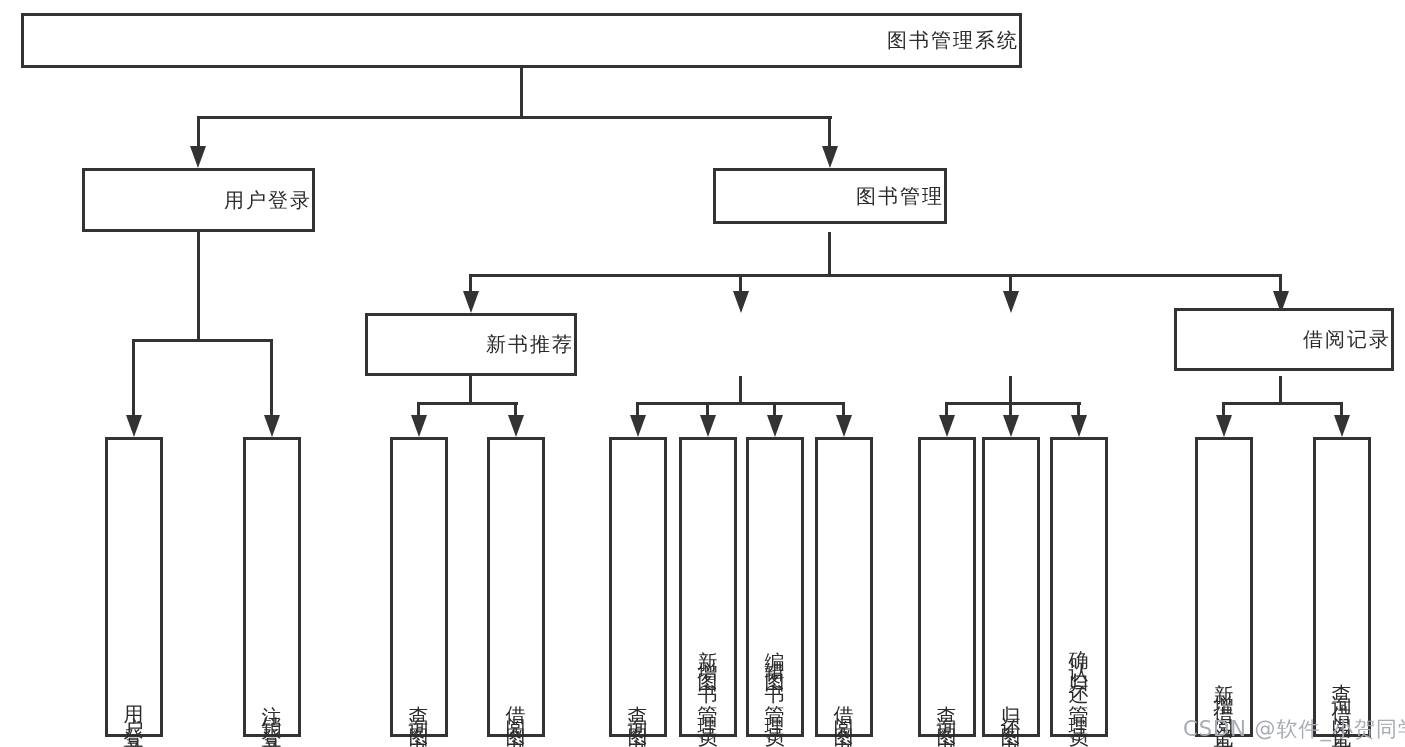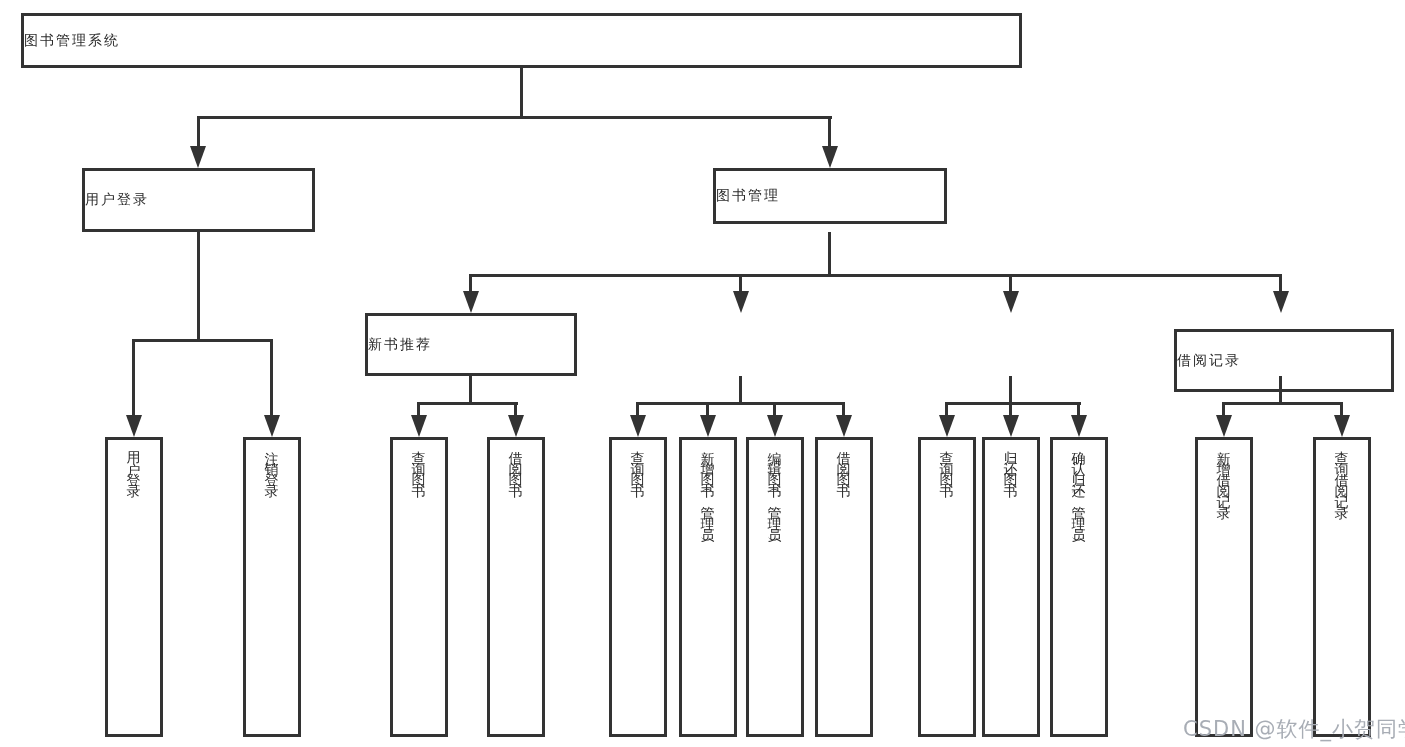--- a/index.html
+++ b/index.html
@@ -16,22 +16,22 @@
     font-family:"DejaVu Sans",sans-serif;
     color:var(--text);
   }
   .box{
     position:absolute;
     box-sizing:border-box;
     border:3px solid var(--line);
     background:#ffffff;
     display:flex;
     align-items:center;
-    justify-content:flex-start;
-    font-size:14px;
+    justify-content:flex-end;
+    font-size:20px;
     letter-spacing:2px;
     color:var(--text);
   }
   .vbox{
     writing-mode:vertical-rl;
     text-orientation:mixed;
     letter-spacing:11px;
     line-height:1;
   }
   .vbox span{display:block;}
@@ -90,21 +90,21 @@
   <div class="vl" style="left:739px;top:274px;height:20px"></div>
   <div class="arr" style="left:733px;top:291px"></div>
   <div class="vl" style="left:1009px;top:274px;height:20px"></div>
   <div class="arr" style="left:1003px;top:291px"></div>
   <div class="vl" style="left:1279px;top:274px;height:20px"></div>
   <div class="arr" style="left:1273px;top:291px"></div>
 
   <div class="box" style="left:365px;top:313px;width:212px;height:63px">
     <span>新书推荐</span>
   </div>
-  <div class="box" style="left:1174px;top:329px;width:220px;height:63px">
+  <div class="box" style="left:1174px;top:308px;width:220px;height:63px">
     <span>借阅记录</span>
   </div>
 
   <div class="vl" style="left:469px;top:376px;height:29px"></div>
   <div class="hl" style="left:417px;top:402px;width:101px"></div>
   <div class="vl" style="left:417px;top:402px;height:18px"></div>
   <div class="arr" style="left:411px;top:415px"></div>
   <div class="vl" style="left:514px;top:402px;height:18px"></div>
   <div class="arr" style="left:508px;top:415px"></div>
 

